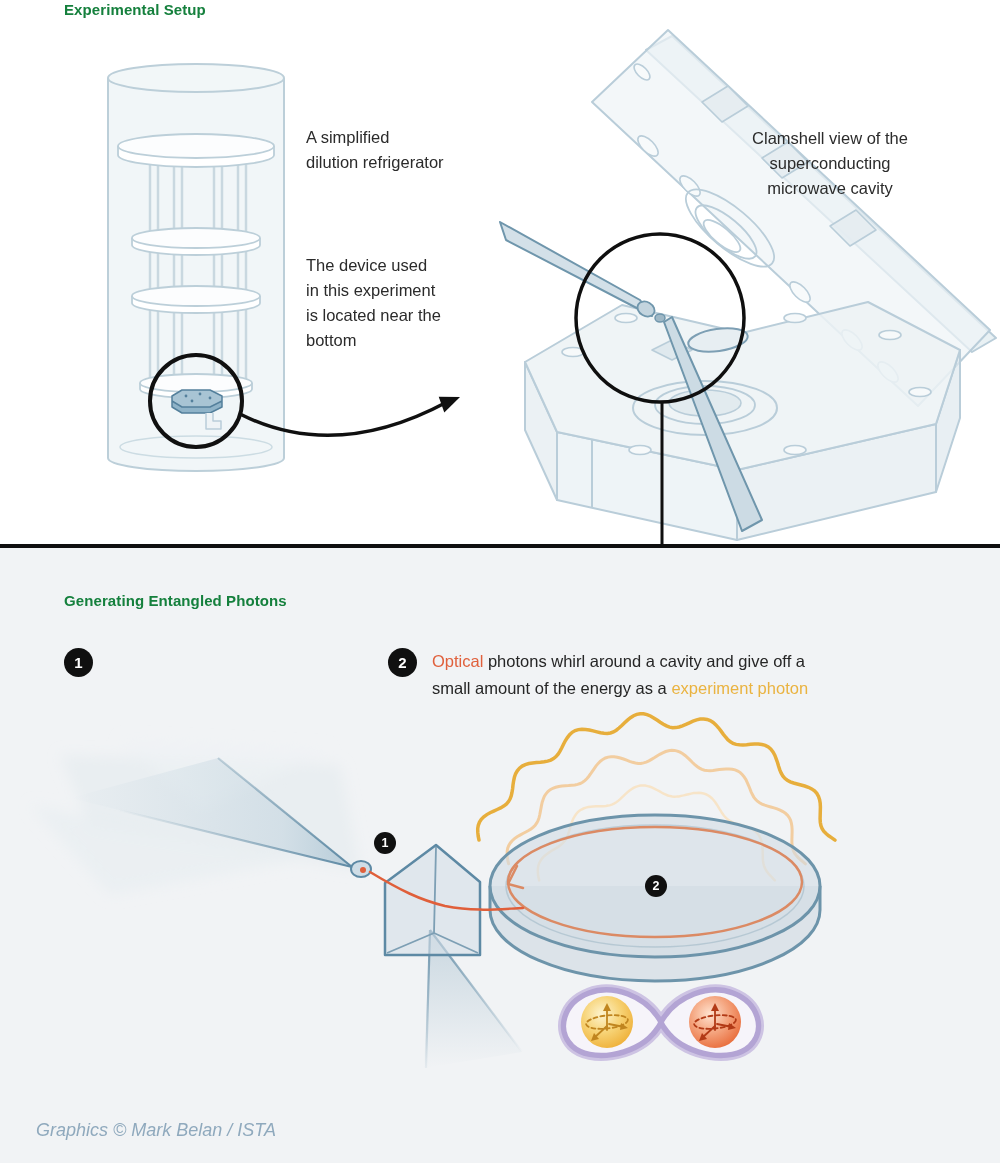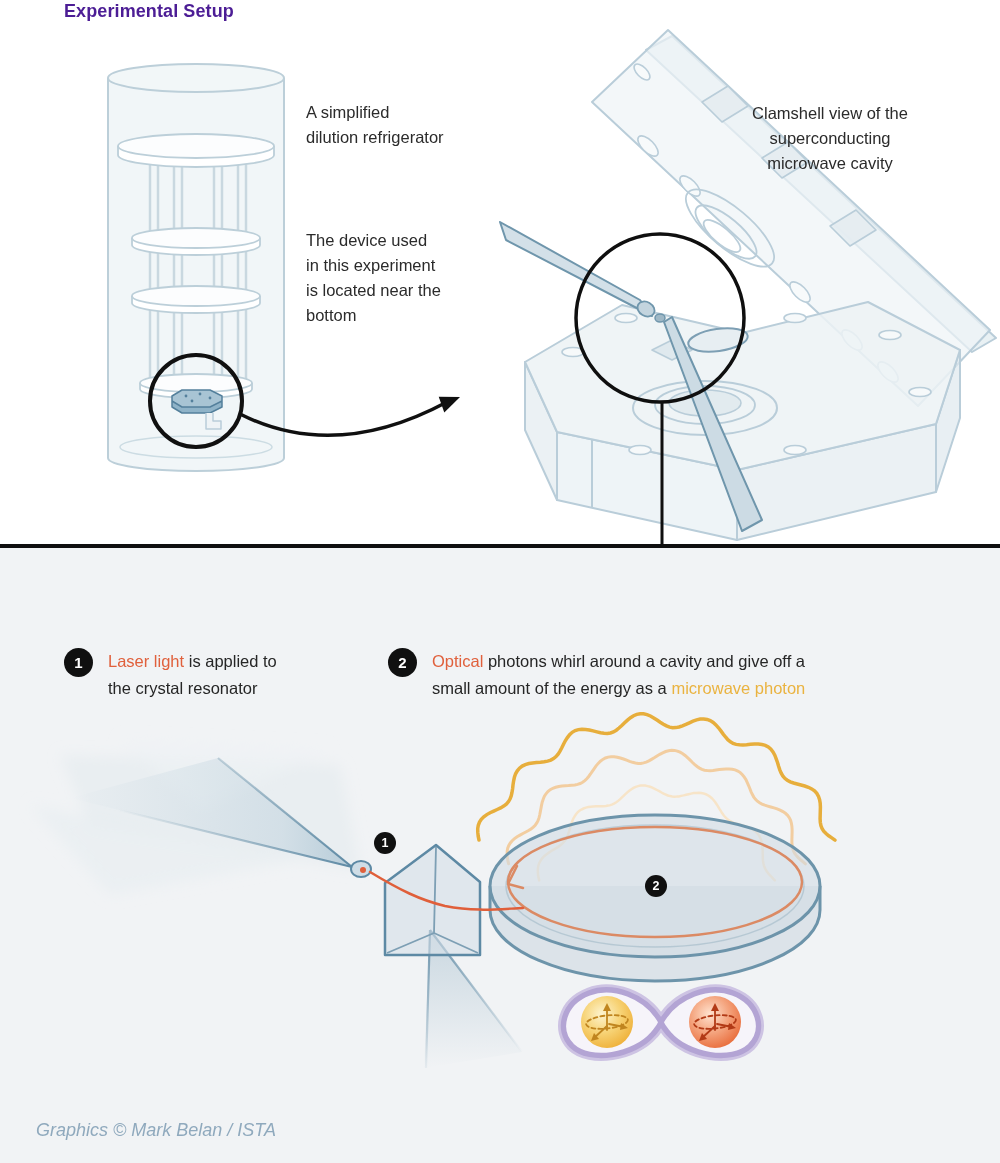--- a/index.html
+++ b/index.html
@@ -2,22 +2,22 @@
 <html><head>
 <meta charset="utf-8">
 <style>
   html,body{margin:0;padding:0;background:#e8e8e8;}
   #canvas{
     position:relative;width:1000px;height:1163px;margin:0 auto;
     background:#ffffff;overflow:hidden;
     font-family:"Liberation Sans",sans-serif;color:#222;
   }
   .abs{position:absolute;}
-  .h1{font-size:18px;font-weight:700;color:#4c1d95;letter-spacing:.1px;}
-  .cap{font-size:16.5px;line-height:25px;color:#2b2b2b;white-space:pre-line;}
+  .h1{font-size:15px;font-weight:700;color:#15803d;letter-spacing:.1px;}
+  .cap{font-size:16.5px;line-height:25px;color:#2b2b2b;white-space:pre-line;margin-top:25px;}
   .cap-right{text-align:center;}
   .section-bg{left:0;top:548px;width:1000px;height:615px;background:#f1f3f5;}
   .badge{
     width:29px;height:29px;border-radius:50%;background:#101010;color:#fff;
     font-size:15px;font-weight:700;display:flex;align-items:center;justify-content:center;
     flex:0 0 auto;
   }
   .badge.small{width:22px;height:22px;font-size:12.5px;}
   .step-text{font-size:16.5px;line-height:27px;color:#262626;white-space:pre-line;}
   .hl-orange{color:#e0603c;}
@@ -273,28 +273,27 @@
 
   <div class="abs cap cap-right" style="left:695px;top:101px;width:270px">Clamshell view of the
 superconducting
 microwave cavity</div>
 
   <div class="abs cap" style="left:306px;top:228px;width:240px">The device used
 in this experiment
 is located near the
 bottom</div>
 
+  <div class="abs h1" style="left:64px;top:592px">Generating Entangled Photons</div>
 
   <div class="abs badge" style="left:64px;top:648px">1</div>
-  <div class="abs step-text" style="left:108px;top:648px;width:250px"><span class="hl-orange">Laser light</span><span> is applied to
-the crystal resonator</span></div>
 
   <div class="abs badge" style="left:388px;top:648px">2</div>
   <div class="abs step-text" style="left:432px;top:648px;width:560px"><span class="hl-orange">Optical</span><span> photons whirl around a cavity and give off a
-small amount of the energy as a </span><span class="hl-yellow">microwave photon</span></div>
+small amount of the energy as a </span><span class="hl-yellow">experiment photon</span></div>
 
   <div class="abs badge small" style="left:374px;top:832px">1</div>
   <div class="abs badge small" style="left:645px;top:875px">2</div>
 
 
   <div class="abs credit" style="left:36px;top:1120px">Graphics © Mark Belan / ISTA</div>
 
 </div>
 
 </body></html>

